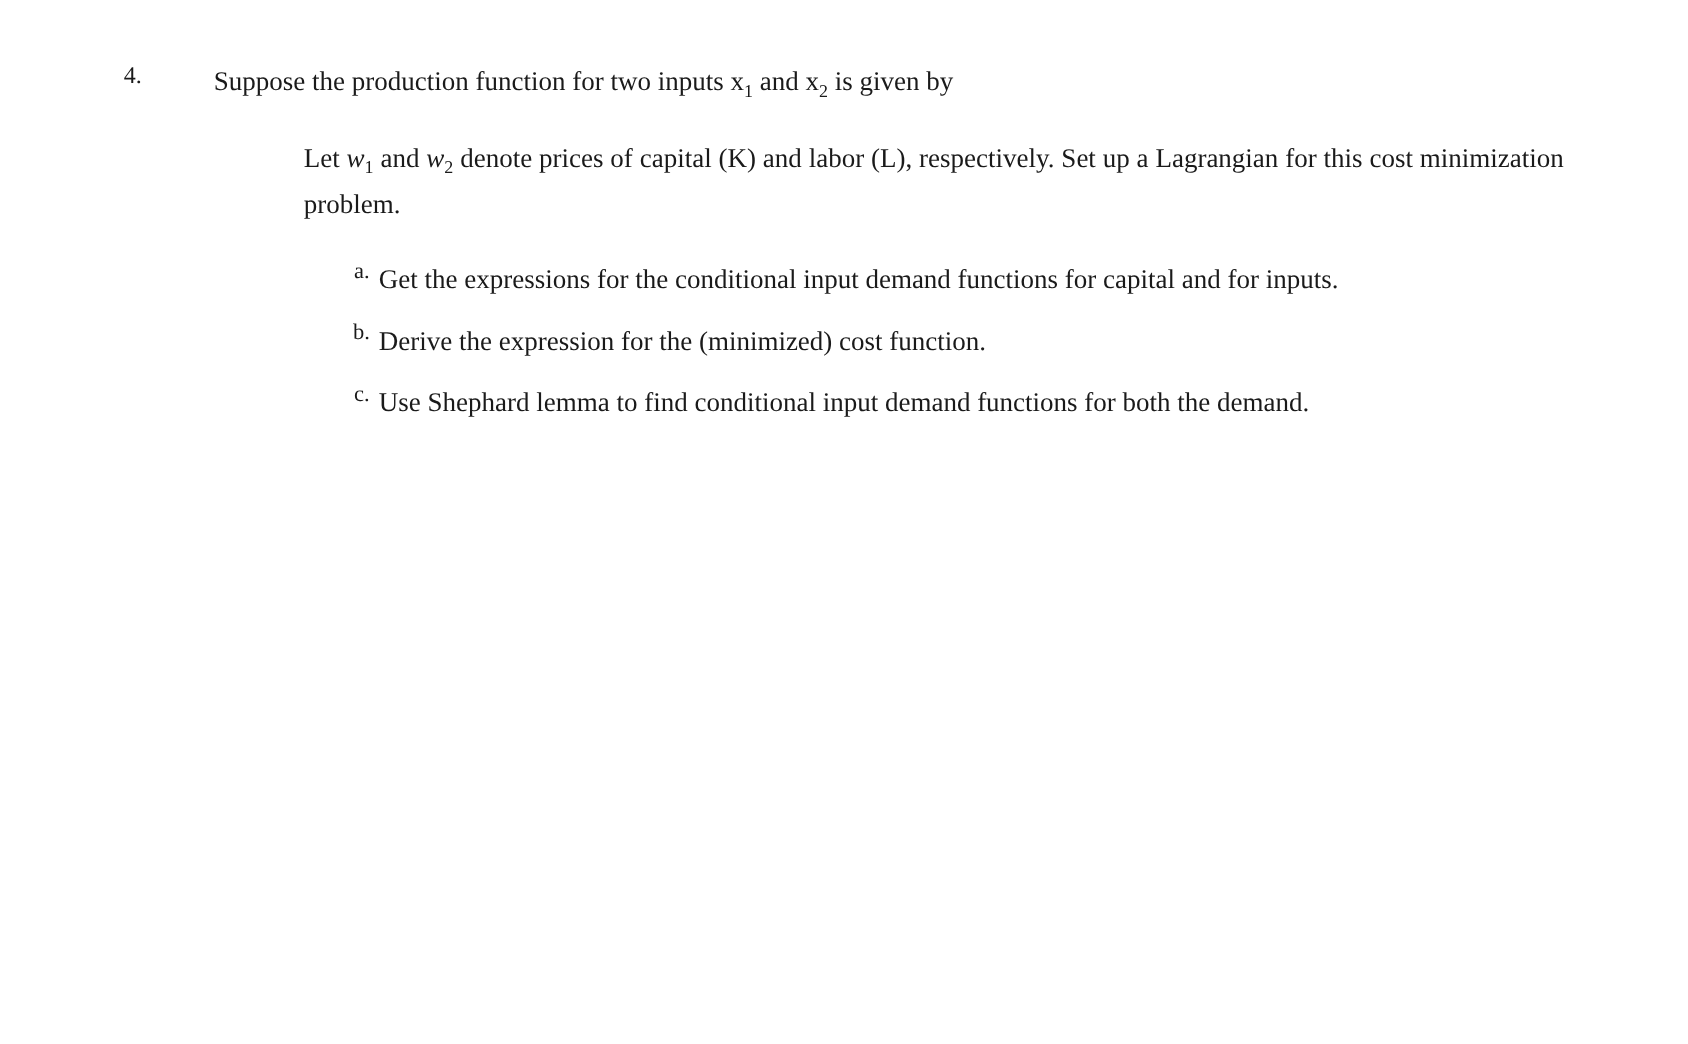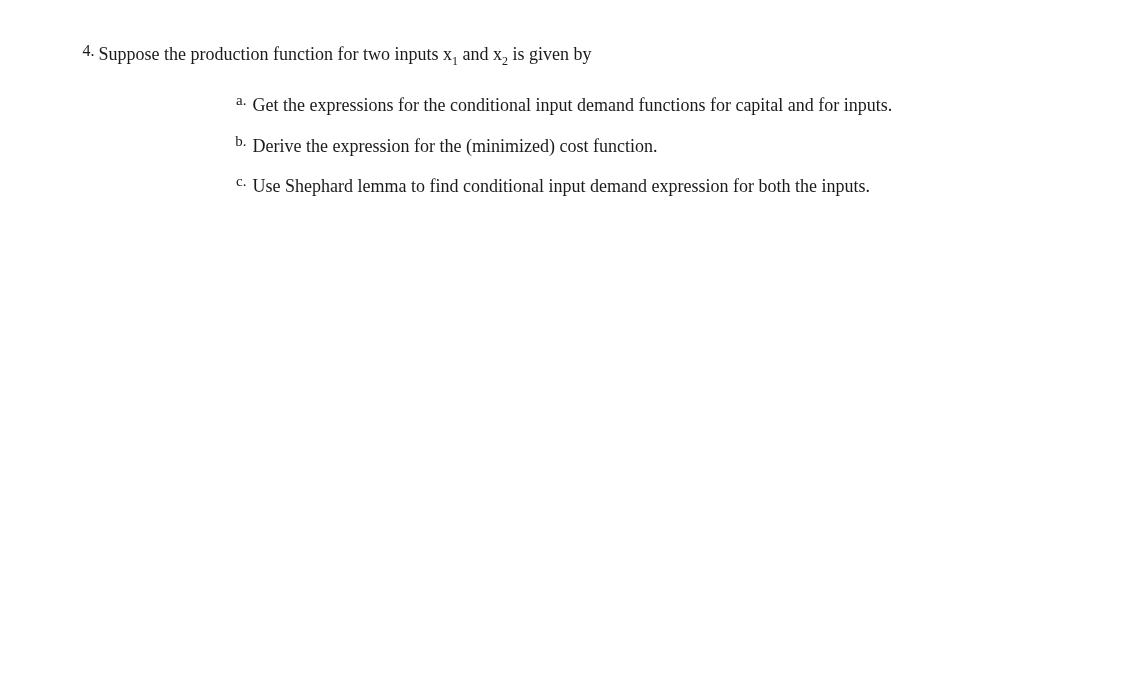--- a/index.html
+++ b/index.html
@@ -33,20 +33,21 @@
       font-size: 16px;
       margin-right: 4px;
       padding-top: 2px;
       flex-shrink: 0;
     }
 
     .question-text {
       font-size: 18px;
       line-height: 1.6;
       text-align: justify;
+      margin-left: 44px;
     }
 
     .formula-block {
       margin: 18px 0 22px 120px;
       font-style: italic;
       font-size: 16px;
       letter-spacing: 0.5px;
     }
 
     .formula-block sup {
@@ -110,34 +111,37 @@
 
   <div class="question-header">
     <span class="question-number">4.</span>
     <span class="question-text">
       Suppose the production function for two inputs x<sub>1</sub> and x<sub>2</sub> is given by
     </span>
   </div>
 
 
   <div class="indent-wrap">
+    <p class="let-text">
+      Let <em>w</em><sub>1</sub> and <em>w</em><sub>2</sub> denote prices of capital (K) and labor (L), respectively. Set up a Lagrangian for this cost minimization problem.
+    </p>
 
     <div class="subquestions">
 
       <div class="subquestion">
         <span class="sub-letter">a.</span>
         <span class="sub-text">Get the expressions for the conditional input demand functions for capital and for inputs.</span>
       </div>
 
       <div class="subquestion">
         <span class="sub-letter">b.</span>
         <span class="sub-text">Derive the expression for the (minimized) cost function.</span>
       </div>
 
       <div class="subquestion">
         <span class="sub-letter">c.</span>
-        <span class="sub-text">Use Shephard lemma to find conditional input demand expression for both the inputs.</span>
+        <span class="sub-text">Use Shephard lemma to find conditional input demand functions for both the demand.</span>
       </div>
 
     </div>
   </div>
 
 </div>
 
 </body></html>

